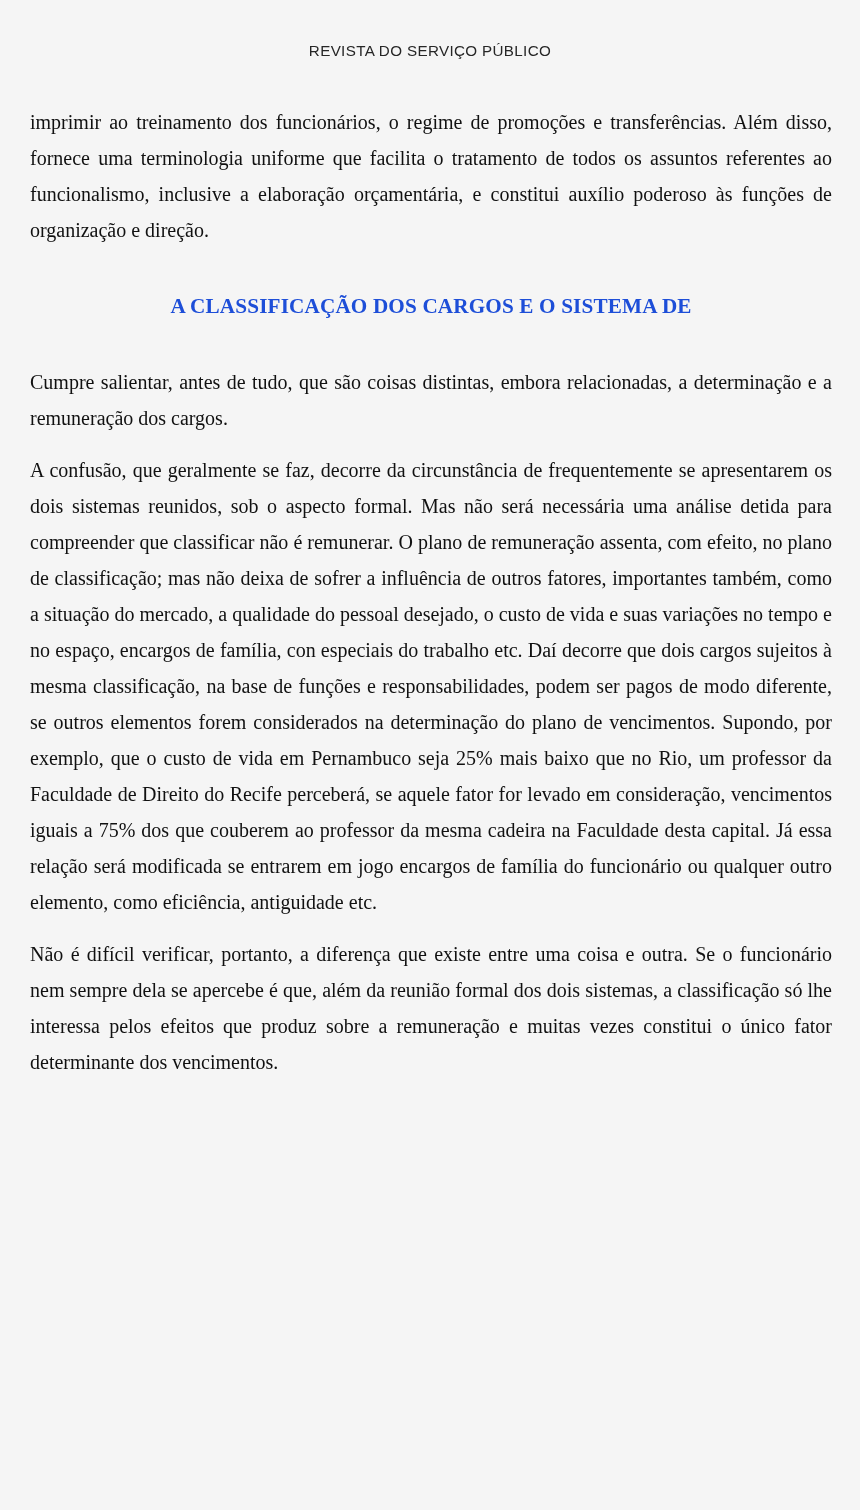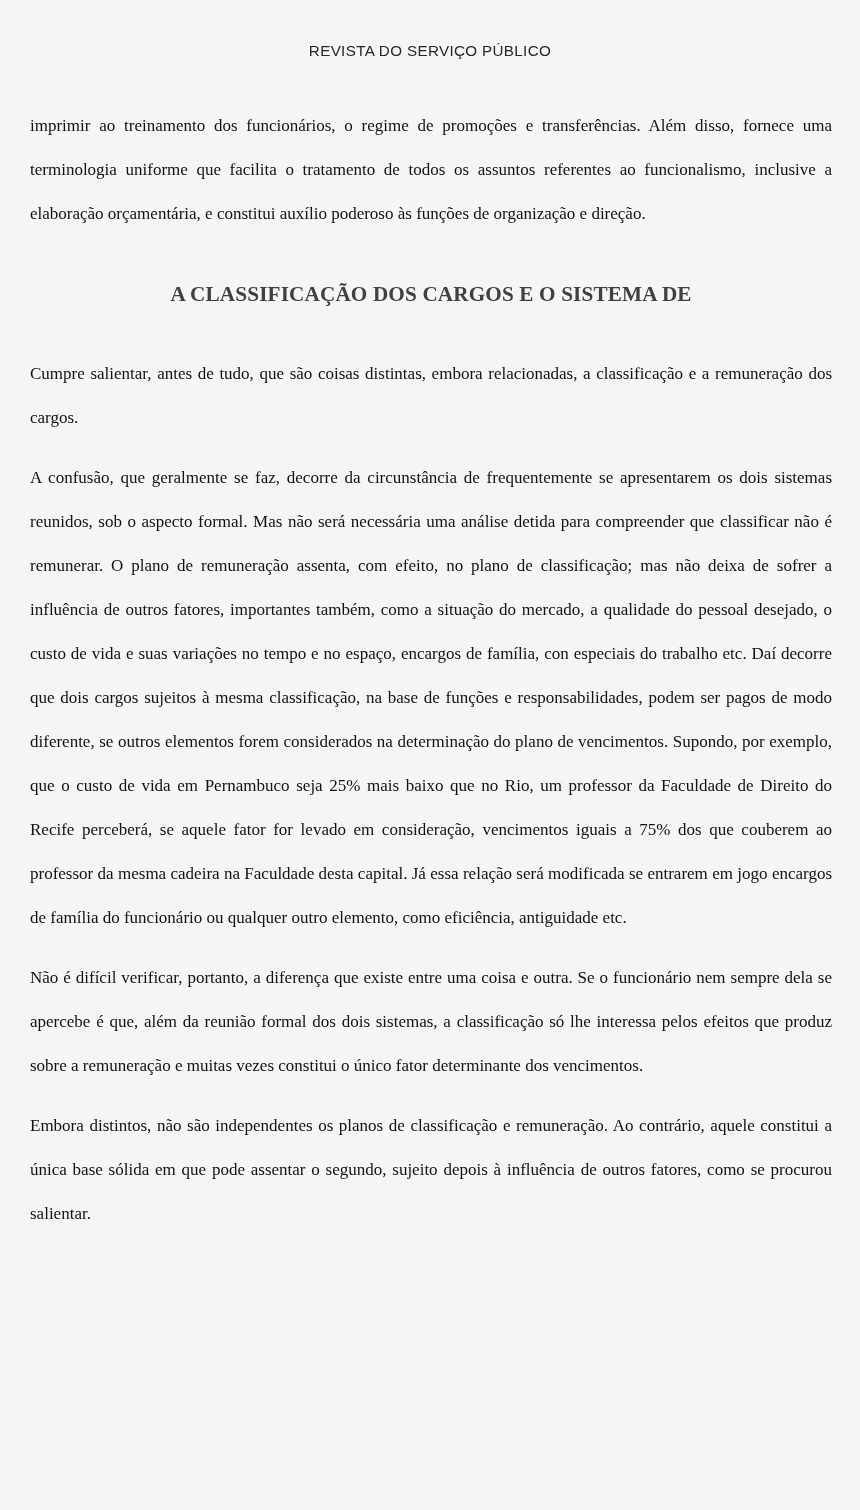--- a/index.html
+++ b/index.html
@@ -43,41 +43,41 @@
   
   .column {
     position: absolute;
     top: 104px;
     left: 30px;
     width: 802px;
   }
 
   p.body-text {
     margin: 0;
-    font-size: 17px;
-    line-height: 44px;
+    font-size: 20px;
+    line-height: 36px;
     text-align: justify;
     text-justify: inter-word;
     color: #111111;
     font-family: "Liberation Serif", "DejaVu Serif", serif;
     hyphens: none;
     -webkit-hyphens: none;
   }
   p.para-gap-md { margin-top: 16px; }
 
   
   h2.section-heading {
     margin: 0;
     padding: 0;
     font-family: "Liberation Serif", "DejaVu Serif", serif;
     font-weight: bold;
     font-size: 21.2px;
     line-height: 31px;
     text-align: center;
-    color: #404040;
+    color: #1d4ed8;
     letter-spacing: 0.15px;
   }
   .heading-block {
     margin-top: 43px;
     margin-bottom: 42px;
     padding-left: 28px;
     padding-right: 28px;
   }
   .heading-line { display: block; }
   .heading-line.line-2 { }
@@ -94,22 +94,21 @@
   <div class="column">
 
     <p class="body-text">imprimir ao treinamento dos funcionários, o regime de promoções e transferências. Além disso, fornece uma terminologia uniforme que facilita o tratamento de todos os assuntos referentes ao funcionalismo, inclusive a elaboração orçamentária, e constitui auxílio poderoso às funções de organização e direção.</p>
 
     <div class="heading-block">
       <h2 class="section-heading">
         <span class="heading-line line-1">A CLASSIFICAÇÃO DOS CARGOS E O SISTEMA DE</span>
       </h2>
     </div>
 
-    <p class="body-text">Cumpre salientar, antes de tudo, que são coisas distintas, embora relacionadas, a classificação e a remuneração dos cargos.</p>
+    <p class="body-text">Cumpre salientar, antes de tudo, que são coisas distintas, embora relacionadas, a determinação e a remuneração dos cargos.</p>
 
     <p class="body-text para-gap-md">A confusão, que geralmente se faz, decorre da circunstância de frequentemente se apresentarem os dois sistemas reunidos, sob o aspecto formal. Mas não será necessária uma análise detida para compreender que classificar não é remunerar. O plano de remuneração assenta, com efeito, no plano de classificação; mas não deixa de sofrer a influência de outros fatores, importantes também, como a situação do mercado, a qualidade do pessoal desejado, o custo de vida e suas variações no tempo e no espaço, encargos de família, con especiais do trabalho etc. Daí decorre que dois cargos sujeitos à mesma classificação, na base de funções e responsabilidades, podem ser pagos de modo diferente, se outros elementos forem considerados na determinação do plano de vencimentos. Supondo, por exemplo, que o custo de vida em Pernambuco seja 25% mais baixo que no Rio, um professor da Faculdade de Direito do Recife perceberá, se aquele fator for levado em consideração, vencimentos iguais a 75% dos que couberem ao professor da mesma cadeira na Faculdade desta capital. Já essa relação será modificada se entrarem em jogo encargos de família do funcionário ou qualquer outro elemento, como eficiência, antiguidade etc.</p>
 
     <p class="body-text para-gap-md">Não é difícil verificar, portanto, a diferença que existe entre uma coisa e outra. Se o funcionário nem sempre dela se apercebe é que, além da reunião formal dos dois sistemas, a classificação só lhe interessa pelos efeitos que produz sobre a remuneração e muitas vezes constitui o único fator determinante dos vencimentos.</p>
 
-    <p class="body-text para-gap-md">Embora distintos, não são independentes os planos de classificação e remuneração. Ao contrário, aquele constitui a única base sólida em que pode assentar o segundo, sujeito depois à influência de outros fatores, como se procurou salientar.</p>
 
   </div>
 </div>
 
 </body></html>

